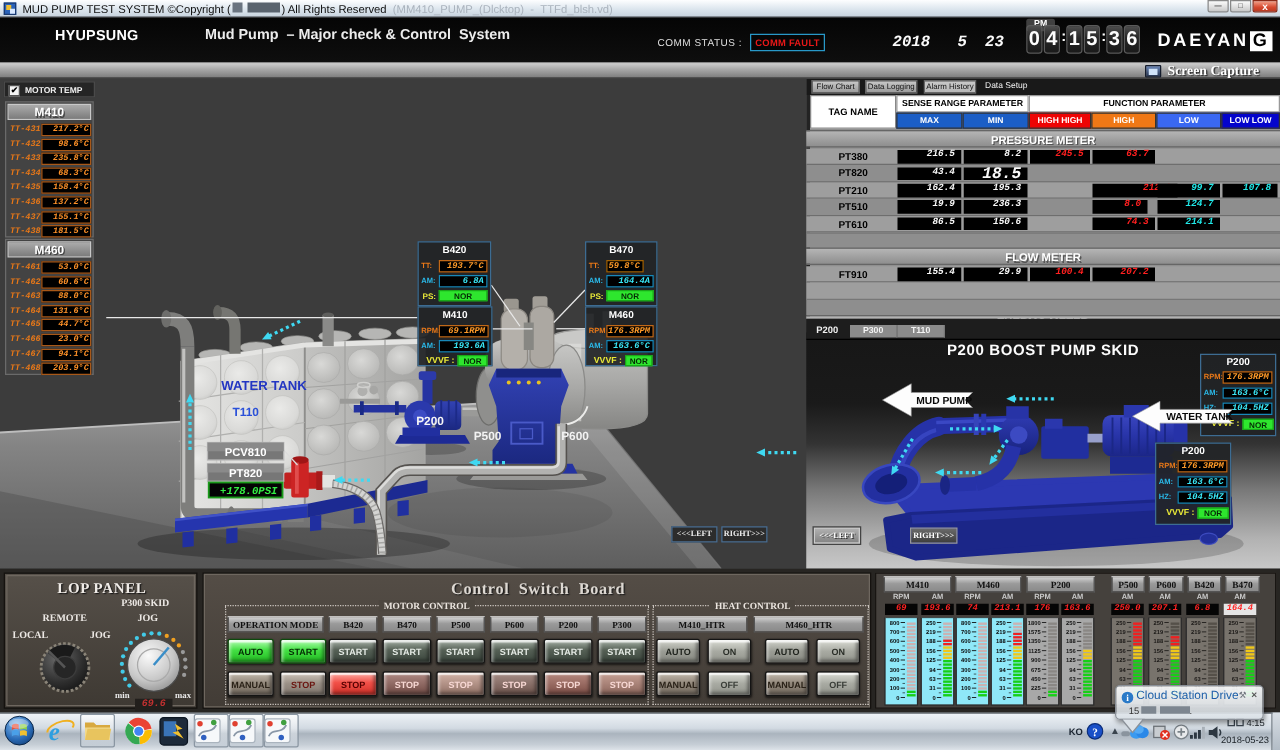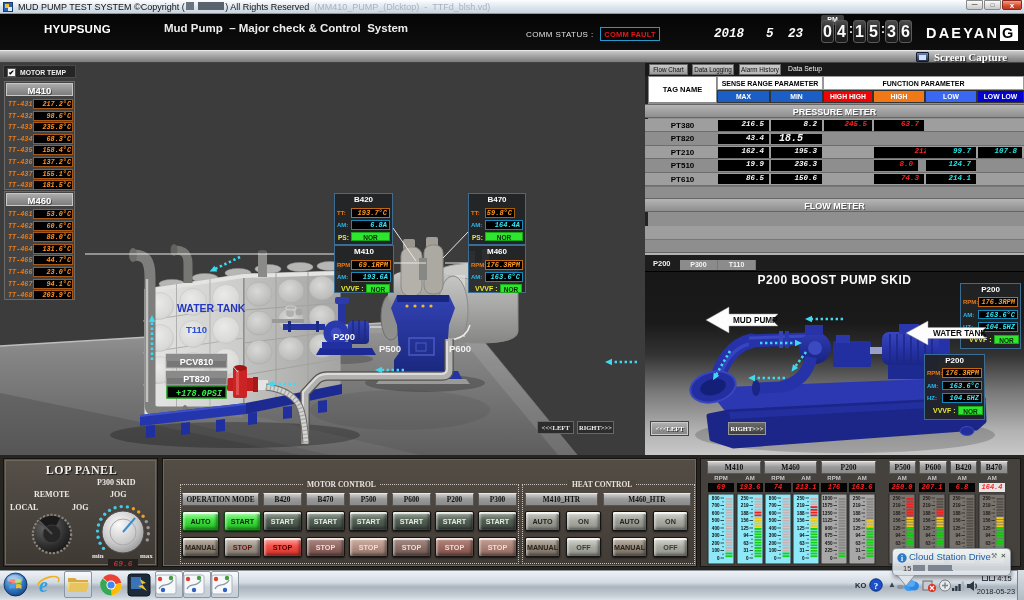--- a/index.html
+++ b/index.html
@@ -332,21 +332,21 @@
       <div class="a" style="left:0;top:56px;width:379px;height:13.4px;background:#9e9e9e;border-bottom:1px solid #6e6e6e">
         <div class="a" style="left:3px;top:0;width:69px;text-align:center;font-weight:bold;font-size:8px;color:#000;line-height:13px">PT380</div>
         <div class="vbox led" style="left:73px;top:1.2px;width:51px;height:10.6px;color:#f8f8f8;font-size:7.5px;line-height:9.5px;padding-right:5px">216.5</div>
         <div class="vbox led" style="left:126px;top:1.2px;width:51px;height:10.6px;color:#f8f8f8;font-size:7.5px;line-height:9.5px;padding-right:5px">8.2</div>
         <div class="vbox led" style="left:179px;top:1.2px;width:48px;height:10.6px;color:#ff2020;font-size:7.5px;line-height:9.5px;padding-right:5px">245.5</div>
         <div class="vbox led" style="left:229px;top:1.2px;width:50px;height:10.6px;color:#ff2020;font-size:7.5px;line-height:9.5px;padding-right:5px">63.7</div>
       </div>
       <div class="a" style="left:0;top:69.4px;width:379px;height:13.4px;background:#8e8e8e;border-bottom:1px solid #6e6e6e">
         <div class="a" style="left:3px;top:0;width:69px;text-align:center;font-weight:bold;font-size:8px;color:#000;line-height:13px">PT820</div>
         <div class="vbox led" style="left:73px;top:1.2px;width:51px;height:10.6px;color:#f8f8f8;font-size:7.5px;line-height:9.5px;padding-right:5px">43.4</div>
-        <div class="vbox led" style="left:126px;top:1.2px;width:51px;height:10.6px;color:#f8f8f8;font-size:10px;line-height:9.5px;padding-right:19px">18.5</div>
+        <div class="vbox led" style="left:126px;top:1.2px;width:51px;height:10.6px;color:#f8f8f8;font-size:13px;line-height:9.5px;padding-right:5px">18.5</div>
       </div>
       <div class="a" style="left:0;top:82.8px;width:379px;height:13.4px;background:#9e9e9e;border-bottom:1px solid #6e6e6e">
         <div class="a" style="left:3px;top:0;width:69px;text-align:center;font-weight:bold;font-size:8px;color:#000;line-height:13px">PT210</div>
         <div class="vbox led" style="left:73px;top:1.2px;width:51px;height:10.6px;color:#f8f8f8;font-size:7.5px;line-height:9.5px;padding-right:5px">162.4</div>
         <div class="vbox led" style="left:126px;top:1.2px;width:51px;height:10.6px;color:#f8f8f8;font-size:7.5px;line-height:9.5px;padding-right:5px">195.3</div>
         <div class="vbox led" style="left:179px;top:16px;width:36px;height:10.6px;color:#ff2020;font-size:7.5px;line-height:9.5px;padding-right:5px">14.0</div>
         <div class="vbox led" style="left:229px;top:1.2px;width:68px;height:10.6px;color:#ff2020;font-size:7.5px;line-height:9.5px;padding-right:5px">212.9</div>
         <div class="vbox led" style="left:281px;top:1.2px;width:50px;height:10.6px;color:#20e8e8;font-size:7.5px;line-height:9.5px;padding-right:5px">99.7</div>
         <div class="vbox led" style="left:333px;top:1.2px;width:44px;height:10.6px;color:#20e8e8;font-size:7.5px;line-height:9.5px;padding-right:5px">107.8</div>
       </div>
@@ -360,20 +360,27 @@
       <div class="a" style="left:0;top:109.6px;width:379px;height:13.4px;background:#9e9e9e;border-bottom:1px solid #6e6e6e">
         <div class="a" style="left:3px;top:0;width:69px;text-align:center;font-weight:bold;font-size:8px;color:#000;line-height:13px">PT610</div>
         <div class="vbox led" style="left:73px;top:1.2px;width:51px;height:10.6px;color:#f8f8f8;font-size:7.5px;line-height:9.5px;padding-right:5px">86.5</div>
         <div class="vbox led" style="left:126px;top:1.2px;width:51px;height:10.6px;color:#f8f8f8;font-size:7.5px;line-height:9.5px;padding-right:5px">150.6</div>
         <div class="vbox led" style="left:229px;top:1.2px;width:50px;height:10.6px;color:#ff2020;font-size:7.5px;line-height:9.5px;padding-right:5px">74.3</div>
         <div class="vbox led" style="left:281px;top:1.2px;width:50px;height:10.6px;color:#20e8e8;font-size:7.5px;line-height:9.5px;padding-right:5px">214.1</div>
       </div>
       <div class="a" style="left:0;top:123px;width:379px;height:12px;background:#8e8e8e;border-top:1px solid #777"></div>
       <div class="a" style="left:0;top:135px;width:379px;height:14px;background:linear-gradient(#b5b5b5,#8e8e8e);border-top:1px solid #666;border-bottom:1px solid #666;">
         <div style="text-align:center;font-weight:bold;font-size:9px;color:#fff;text-shadow:1px 1px 0 #555;line-height:14px">FLOW METER</div>
+      </div>
+      <div class="a" style="left:0;top:150px;width:379px;height:13.4px;background:#9e9e9e;border-bottom:1px solid #6e6e6e">
+        <div class="a" style="left:3px;top:0;width:69px;text-align:center;font-weight:bold;font-size:8px;color:#000;line-height:13px">FT910</div>
+        <div class="vbox led" style="left:73px;top:1.2px;width:51px;height:10.6px;color:#f8f8f8;font-size:7.5px;line-height:9.5px;padding-right:5px">155.4</div>
+        <div class="vbox led" style="left:126px;top:1.2px;width:51px;height:10.6px;color:#f8f8f8;font-size:7.5px;line-height:9.5px;padding-right:5px">29.9</div>
+        <div class="vbox led" style="left:179px;top:1.2px;width:48px;height:10.6px;color:#ff2020;font-size:7.5px;line-height:9.5px;padding-right:5px">100.4</div>
+        <div class="vbox led" style="left:229px;top:1.2px;width:50px;height:10.6px;color:#ff2020;font-size:7.5px;line-height:9.5px;padding-right:5px">207.2</div>
       </div>
       <div class="a" style="left:0;top:163.4px;width:379px;height:13.4px;background:#9e9e9e;border-bottom:1px solid #777"></div>
       <div class="a" style="left:0;top:176.8px;width:379px;height:12.4px;background:#8e8e8e"></div>
       <div class="a" style="left:0;top:189.2px;width:379px;height:14px;background:linear-gradient(#b5b5b5,#8e8e8e);border-top:1px solid #666">
         <div style="text-align:center;font-weight:bold;font-size:9px;color:#fff;text-shadow:1px 1px 0 #555;line-height:10px">THERMO METER</div>
       </div>
     </div>
     <div class="a" style="left:645px;top:192px;width:379px;height:200px;overflow:hidden;background:linear-gradient(to bottom,#161616 0%,#1a1a1a 34%,#333333 50%,#777777 68%,#b2b2b2 88%,#c8c8c8 100%)">
       <div class="a" style="left:0;top:0;width:379px;height:17px;background:#1d1d1d;border-bottom:1px solid #000">
         <div class="a" style="left:8px;top:4px;color:#f0f0f0;font-size:7.5px;font-weight:bold">P200</div>
@@ -521,20 +528,21 @@
         <circle cx="53.3" cy="36.9" r="1.7" fill="#9a9a9a"></circle>
         <circle cx="29" cy="29" r="21" fill="url(#kn2)" stroke="#4a4a4a" stroke-width="1"></circle>
         <circle cx="29" cy="29" r="13" fill="none" stroke="#aaa" stroke-width="1"></circle>
         <line x1="29" y1="29" x2="41" y2="15" stroke="#3a8ec8" stroke-width="2"></line>
       </svg>
       <div class="a" style="left:88px;top:93px;color:#e8e8e8;font-size:7px;font-weight:bold;font-family:Liberation Serif,serif">min</div>
       <div class="a" style="left:136px;top:93px;color:#e8e8e8;font-size:7px;font-weight:bold;font-family:Liberation Serif,serif">max</div>
       <div class="a led" style="left:104px;top:100px;width:30px;height:10px;background:#221f1c;color:#c03030;font-size:8px;text-align:center;line-height:9px">69.6</div>
     </div>
     <div class="a" style="left:162px;top:3px;width:535px;height:109px;background:linear-gradient(#544d46,#423c36);border:1px solid #15120f;outline:1px solid #6e675f;outline-offset:-2px">
+      <div class="a" style="left:0;top:4px;width:535px;text-align:center;color:#ddd8d2;font-weight:bold;font-size:13px;letter-spacing:.5px;text-shadow:1px 1px 1px #1a1a1a;font-family:Liberation Serif,serif">Control&nbsp; Switch&nbsp; Board</div>
       <div class="a" style="left:17px;top:25px;width:339px;height:80px;border:1px dotted #cac4be"></div>
       <div class="a" style="left:140px;top:21px;background:#4c463f;padding:0 4px;color:#eae4de;font-weight:bold;font-size:7.5px;font-family:Liberation Serif,serif">MOTOR CONTROL</div>
       <div class="a" style="left:359px;top:25px;width:173px;height:80px;border:1px dotted #cac4be"></div>
       <div class="a" style="left:405px;top:21px;background:#4c463f;padding:0 4px;color:#eae4de;font-weight:bold;font-size:7.5px;font-family:Liberation Serif,serif">HEAT CONTROL</div>
       <div class="mbtn" style="left:19px;top:34px;width:77px;height:13px;font-size:7.3px;line-height:12px">OPERATION MODE</div>
       <div class="mbtn" style="left:100px;top:34px;width:39px;height:13px;font-size:7.3px;line-height:12px">B420</div>
       <div class="mbtn" style="left:143px;top:34px;width:39px;height:13px;font-size:7.3px;line-height:12px">B470</div>
       <div class="mbtn" style="left:186px;top:34px;width:39px;height:13px;font-size:7.3px;line-height:12px">P500</div>
       <div class="mbtn" style="left:229px;top:34px;width:39px;height:13px;font-size:7.3px;line-height:12px">P600</div>
       <div class="mbtn" style="left:272px;top:34px;width:39px;height:13px;font-size:7.3px;line-height:12px">P200</div>

